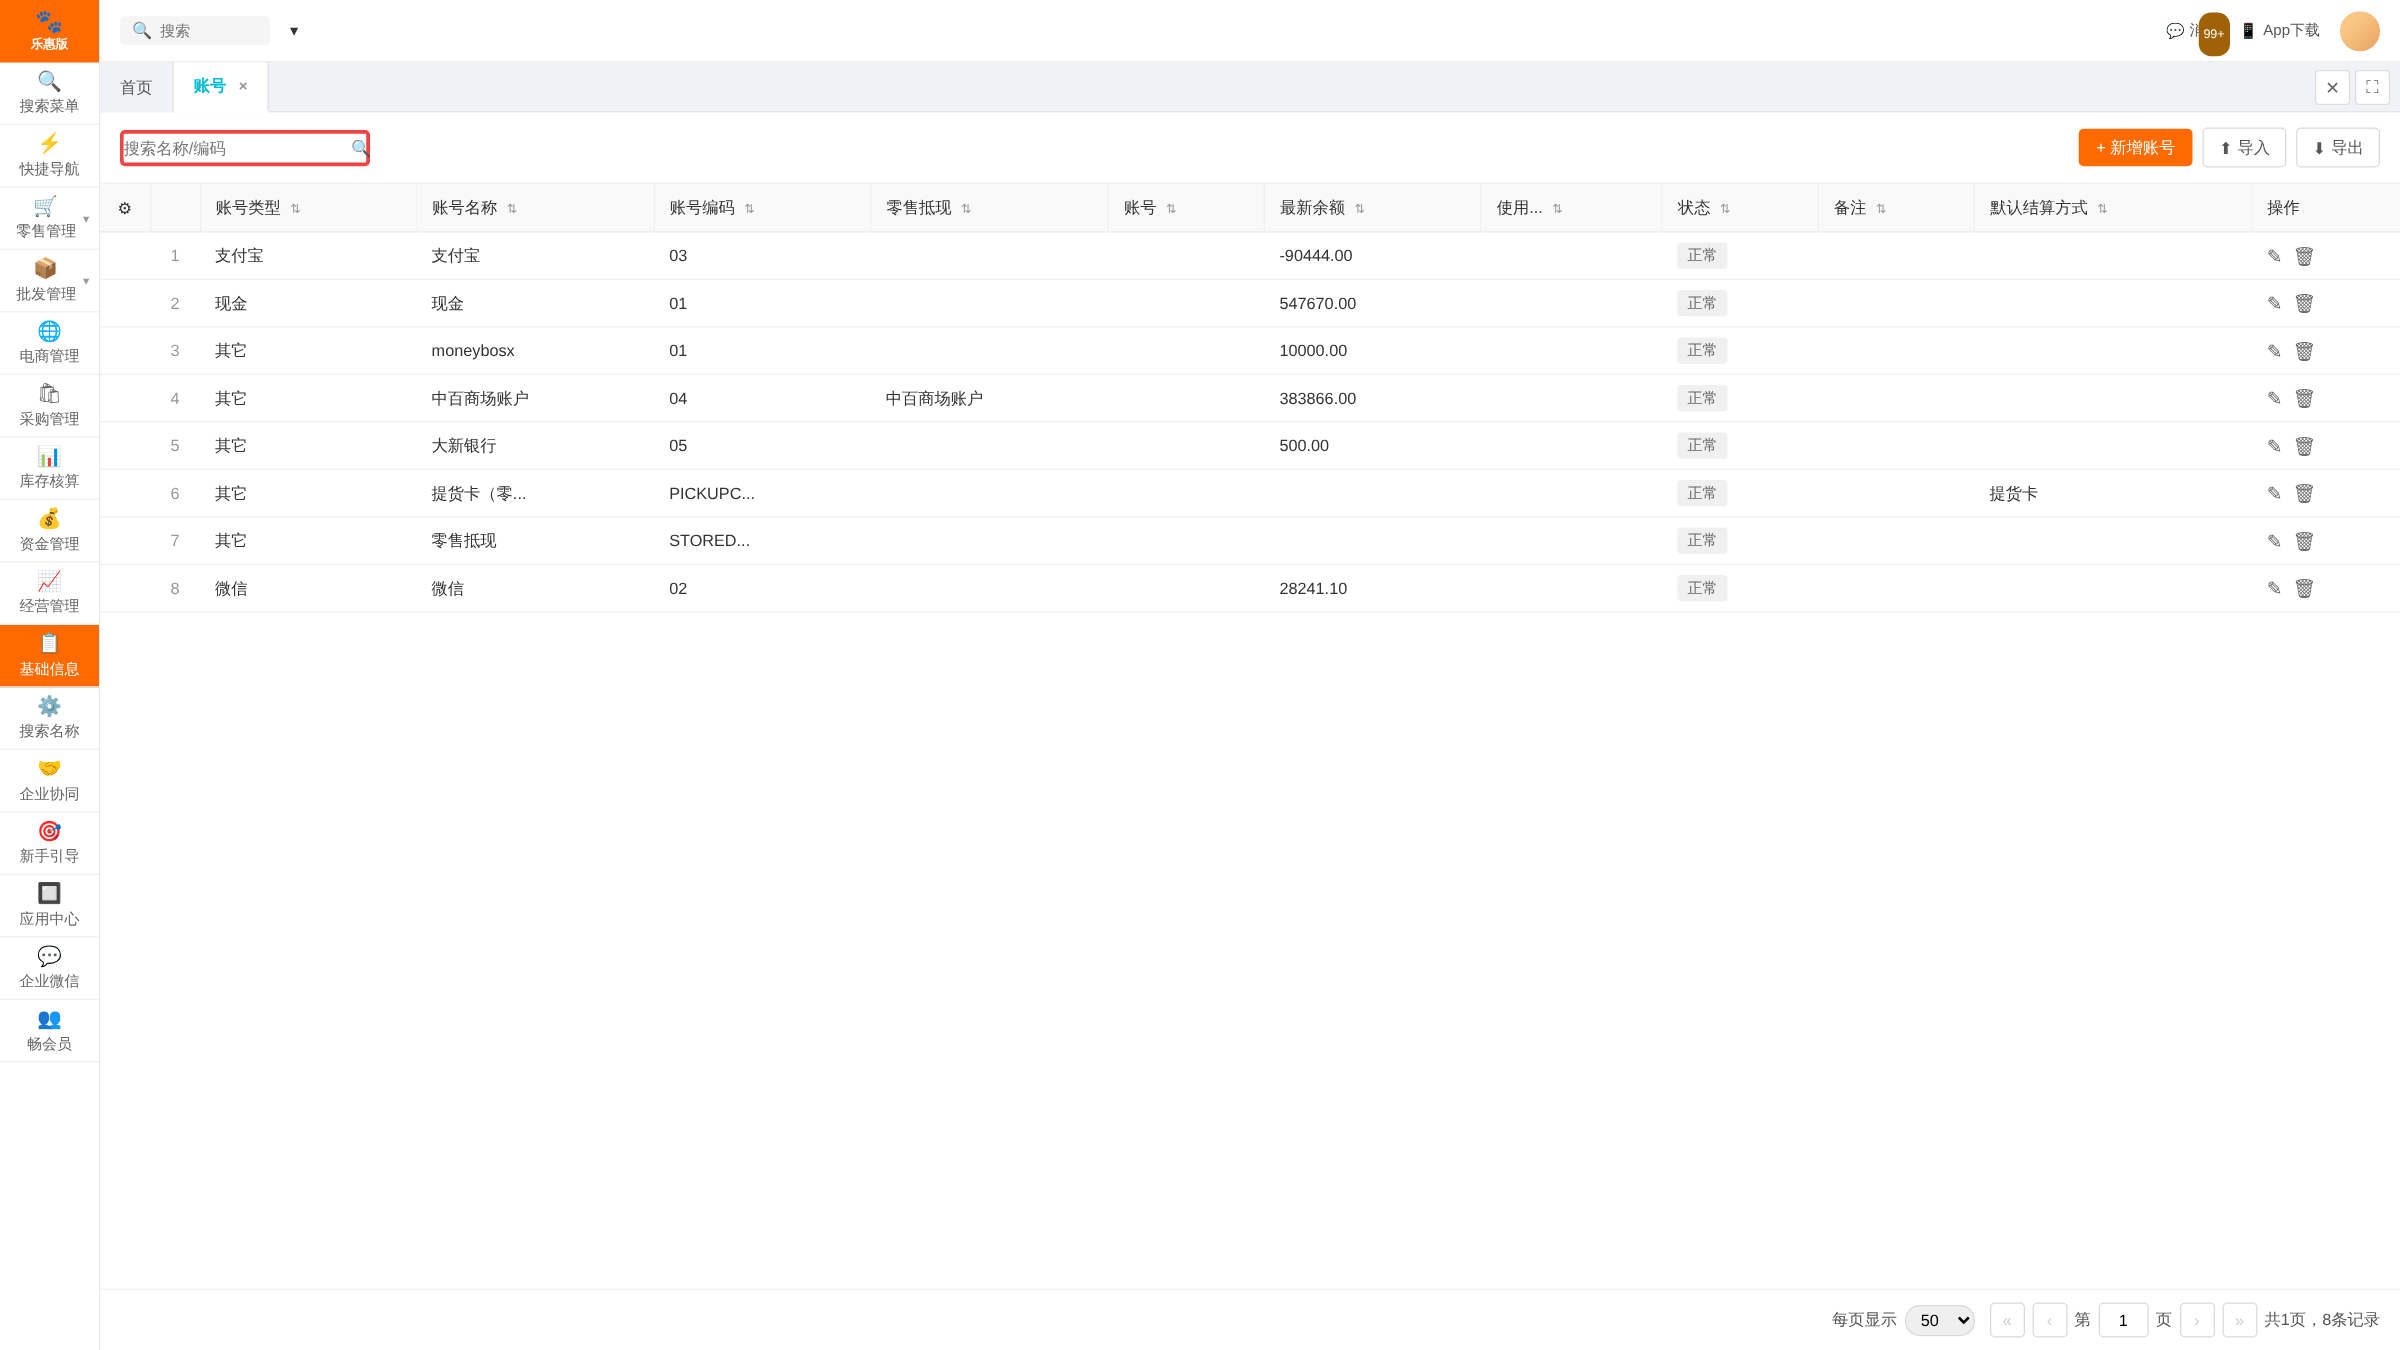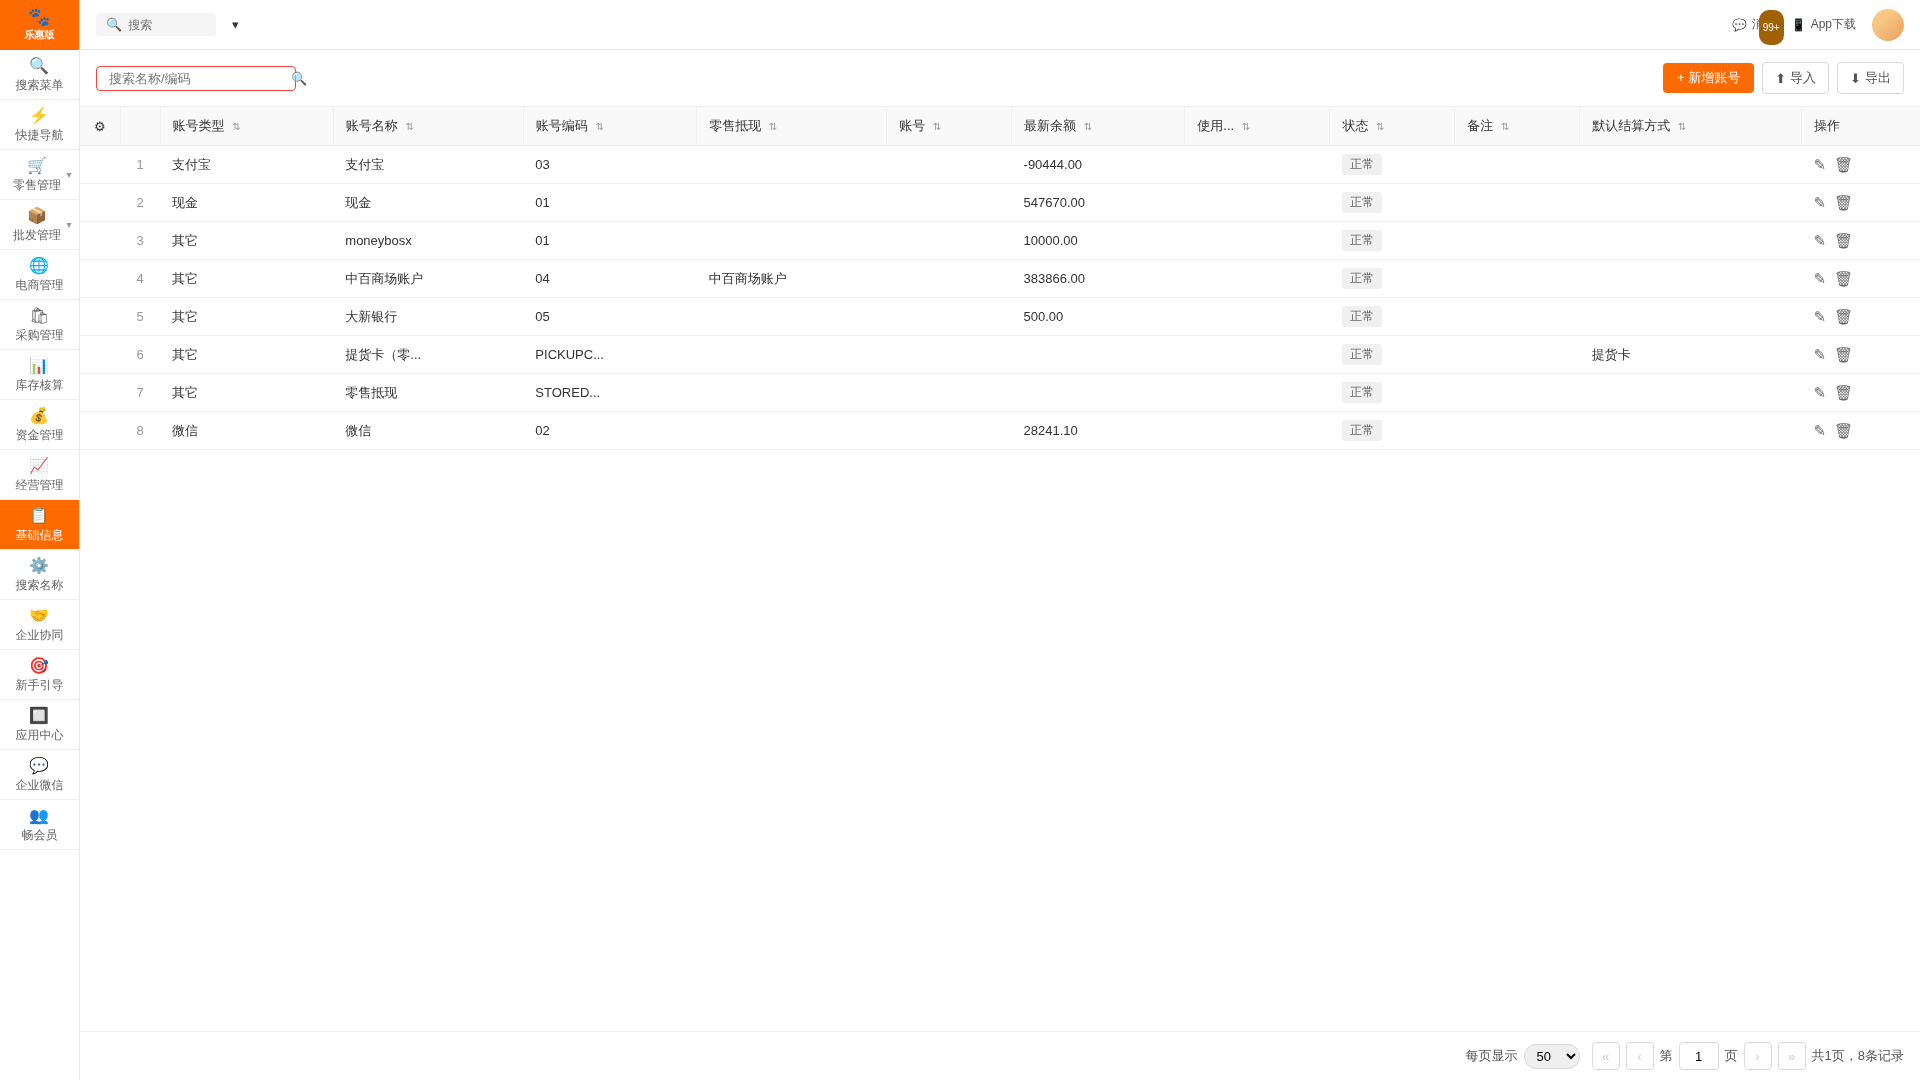--- a/index.html
+++ b/index.html
@@ -224,23 +224,23 @@
       flex-shrink: 0;
     }
     .toolbar-left {
       display: flex;
       align-items: center;
       gap: 8px;
     }
     .search-box {
       display: flex;
       align-items: center;
-      border: 1px solid #ef4444;
+      border: 3px solid #ef4444;
       border-radius: 4px;
-      padding: 4px 12px;
+      padding: 4px 0;
       width: 200px;
       gap: 6px;
     }
     .search-box input {
       border: none;
       outline: none;
       font-size: 13px;
       flex: 1;
       color: #999;
     }
@@ -480,20 +480,37 @@
         <span class="badge">99+</span>
       </div>
       <div class="header-download">
         <span>📱</span>
         <span>App下载</span>
       </div>
       <div class="header-avatar" style="background: linear-gradient(135deg, #f9c784 30%, #e8a060 100%);"></div>
     </div>
   </div>
 
+  <div class="tab-bar">
+    <div class="tab-item">
+      <span>首页</span>
+    </div>
+    <div class="tab-item active">
+      <span>账号</span>
+      <span class="tab-close">×</span>
+    </div>
+    <div class="tab-actions">
+      <div class="tab-action-btn">
+        <span>✕</span>
+      </div>
+      <div class="tab-action-btn">
+        <span>⛶</span>
+      </div>
+    </div>
+  </div>
 
   <div class="content-area">
 
     <div class="toolbar">
       <div class="toolbar-left">
         <div class="search-box">
           <input type="text" placeholder="搜索名称/编码" style="">
           <span>🔍</span>
         </div>
       </div>

